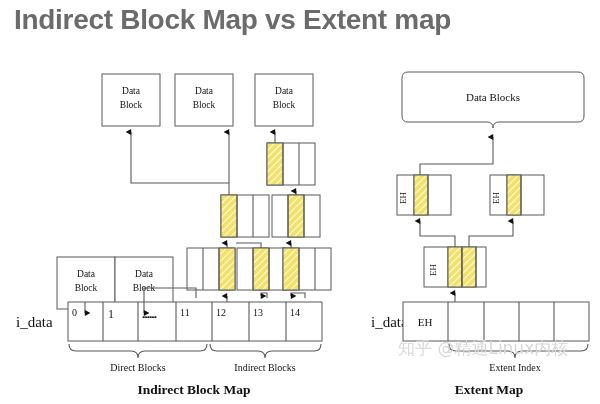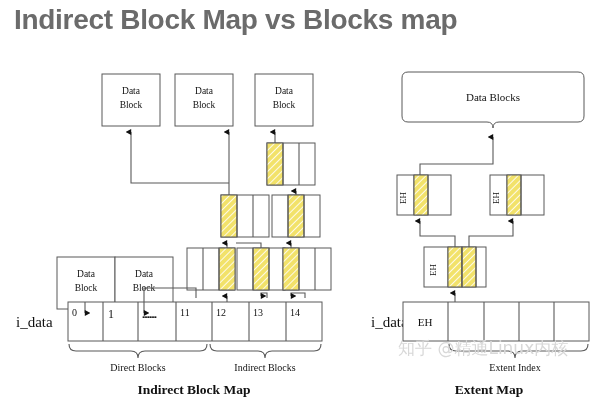--- a/index.html
+++ b/index.html
@@ -33,21 +33,21 @@
     font-family:"DejaVu Sans", sans-serif;
     font-size:17px;color:#d8d8d8;white-space:nowrap;
     pointer-events:none;
   }
 </style>
 </head>
 <body>
 
 <div id="root">
 
-  <div class="title">Indirect Block Map vs Blocks map</div>
+  <div class="title">Indirect Block Map vs Extent map</div>
 
   <svg class="diagram" viewBox="0 0 600 404">
     <defs>
       <pattern id="hatch" width="5" height="5" patternTransform="rotate(45)" patternUnits="userSpaceOnUse">
         <rect width="5" height="5" fill="#f2e26a"></rect>
         <line x1="0" y1="0" x2="0" y2="5" stroke="#ffffff" stroke-width="1.7"></line>
       </pattern>
       <marker id="arrow" markerWidth="7" markerHeight="7" refX="3" refY="5.4" orient="auto" markerUnits="userSpaceOnUse">
         <path d="M0,5.6 L3,0 L6,5.6 Z" fill="#111111"></path>
       </marker>

